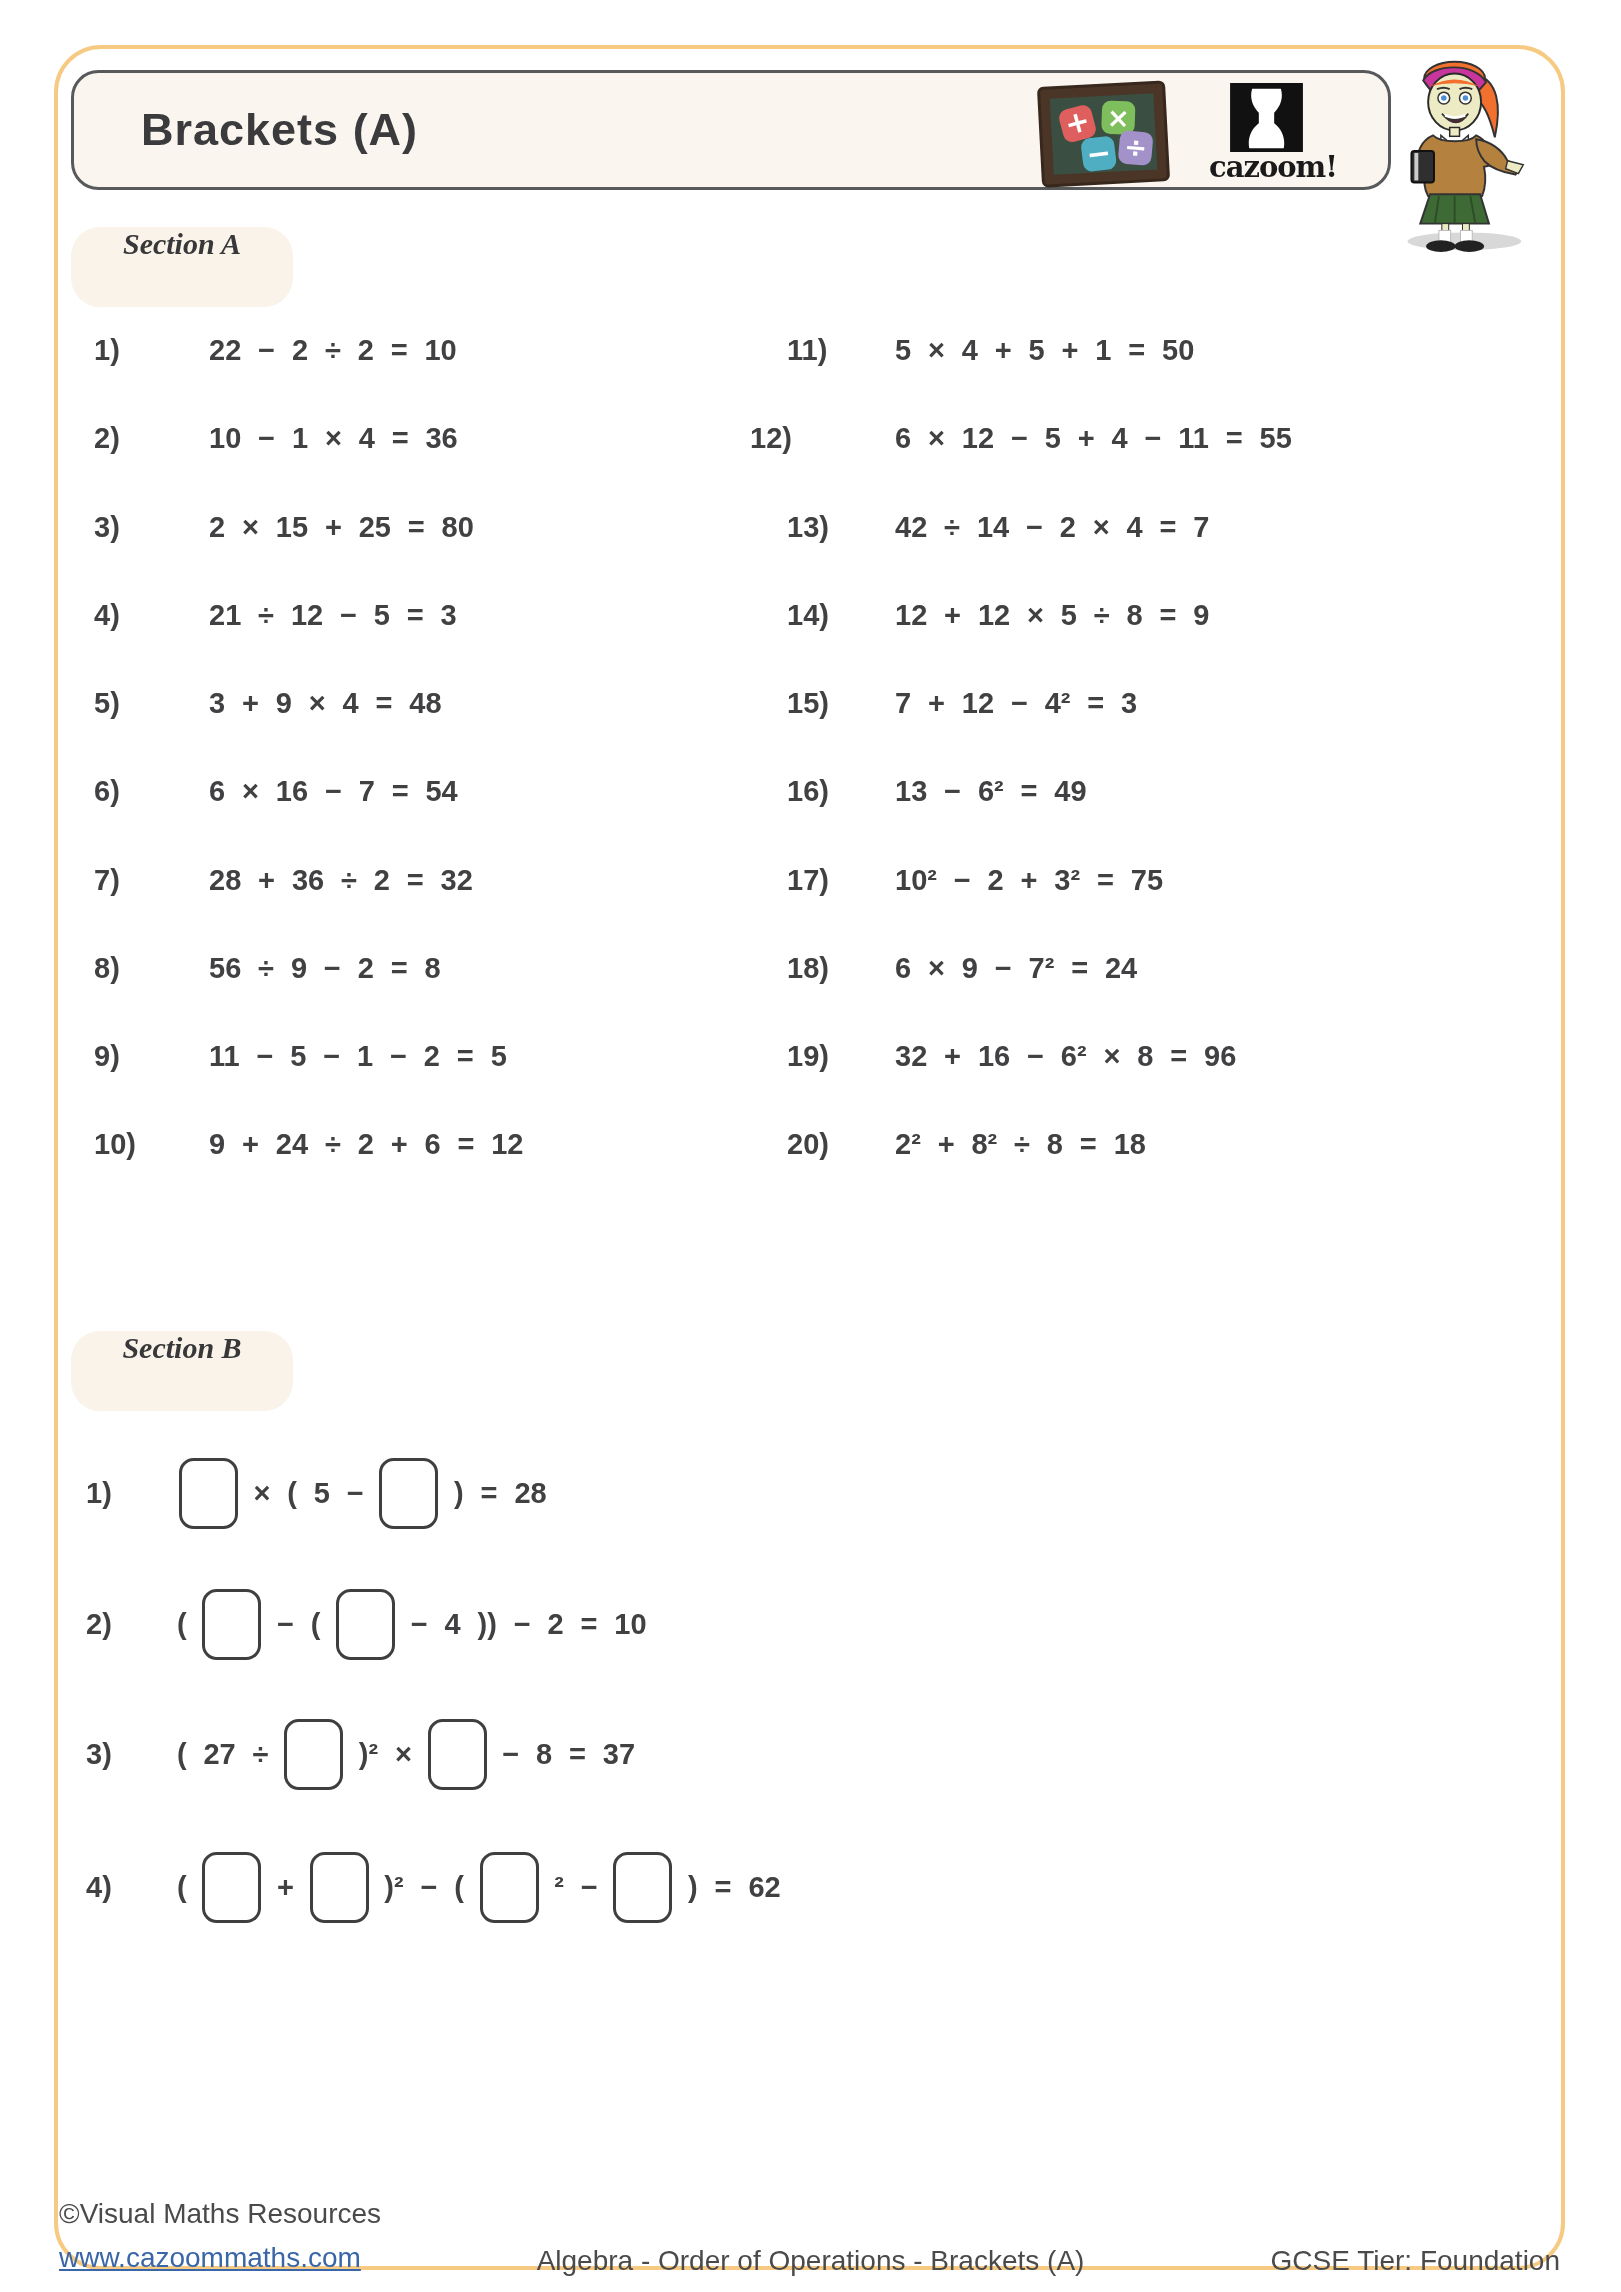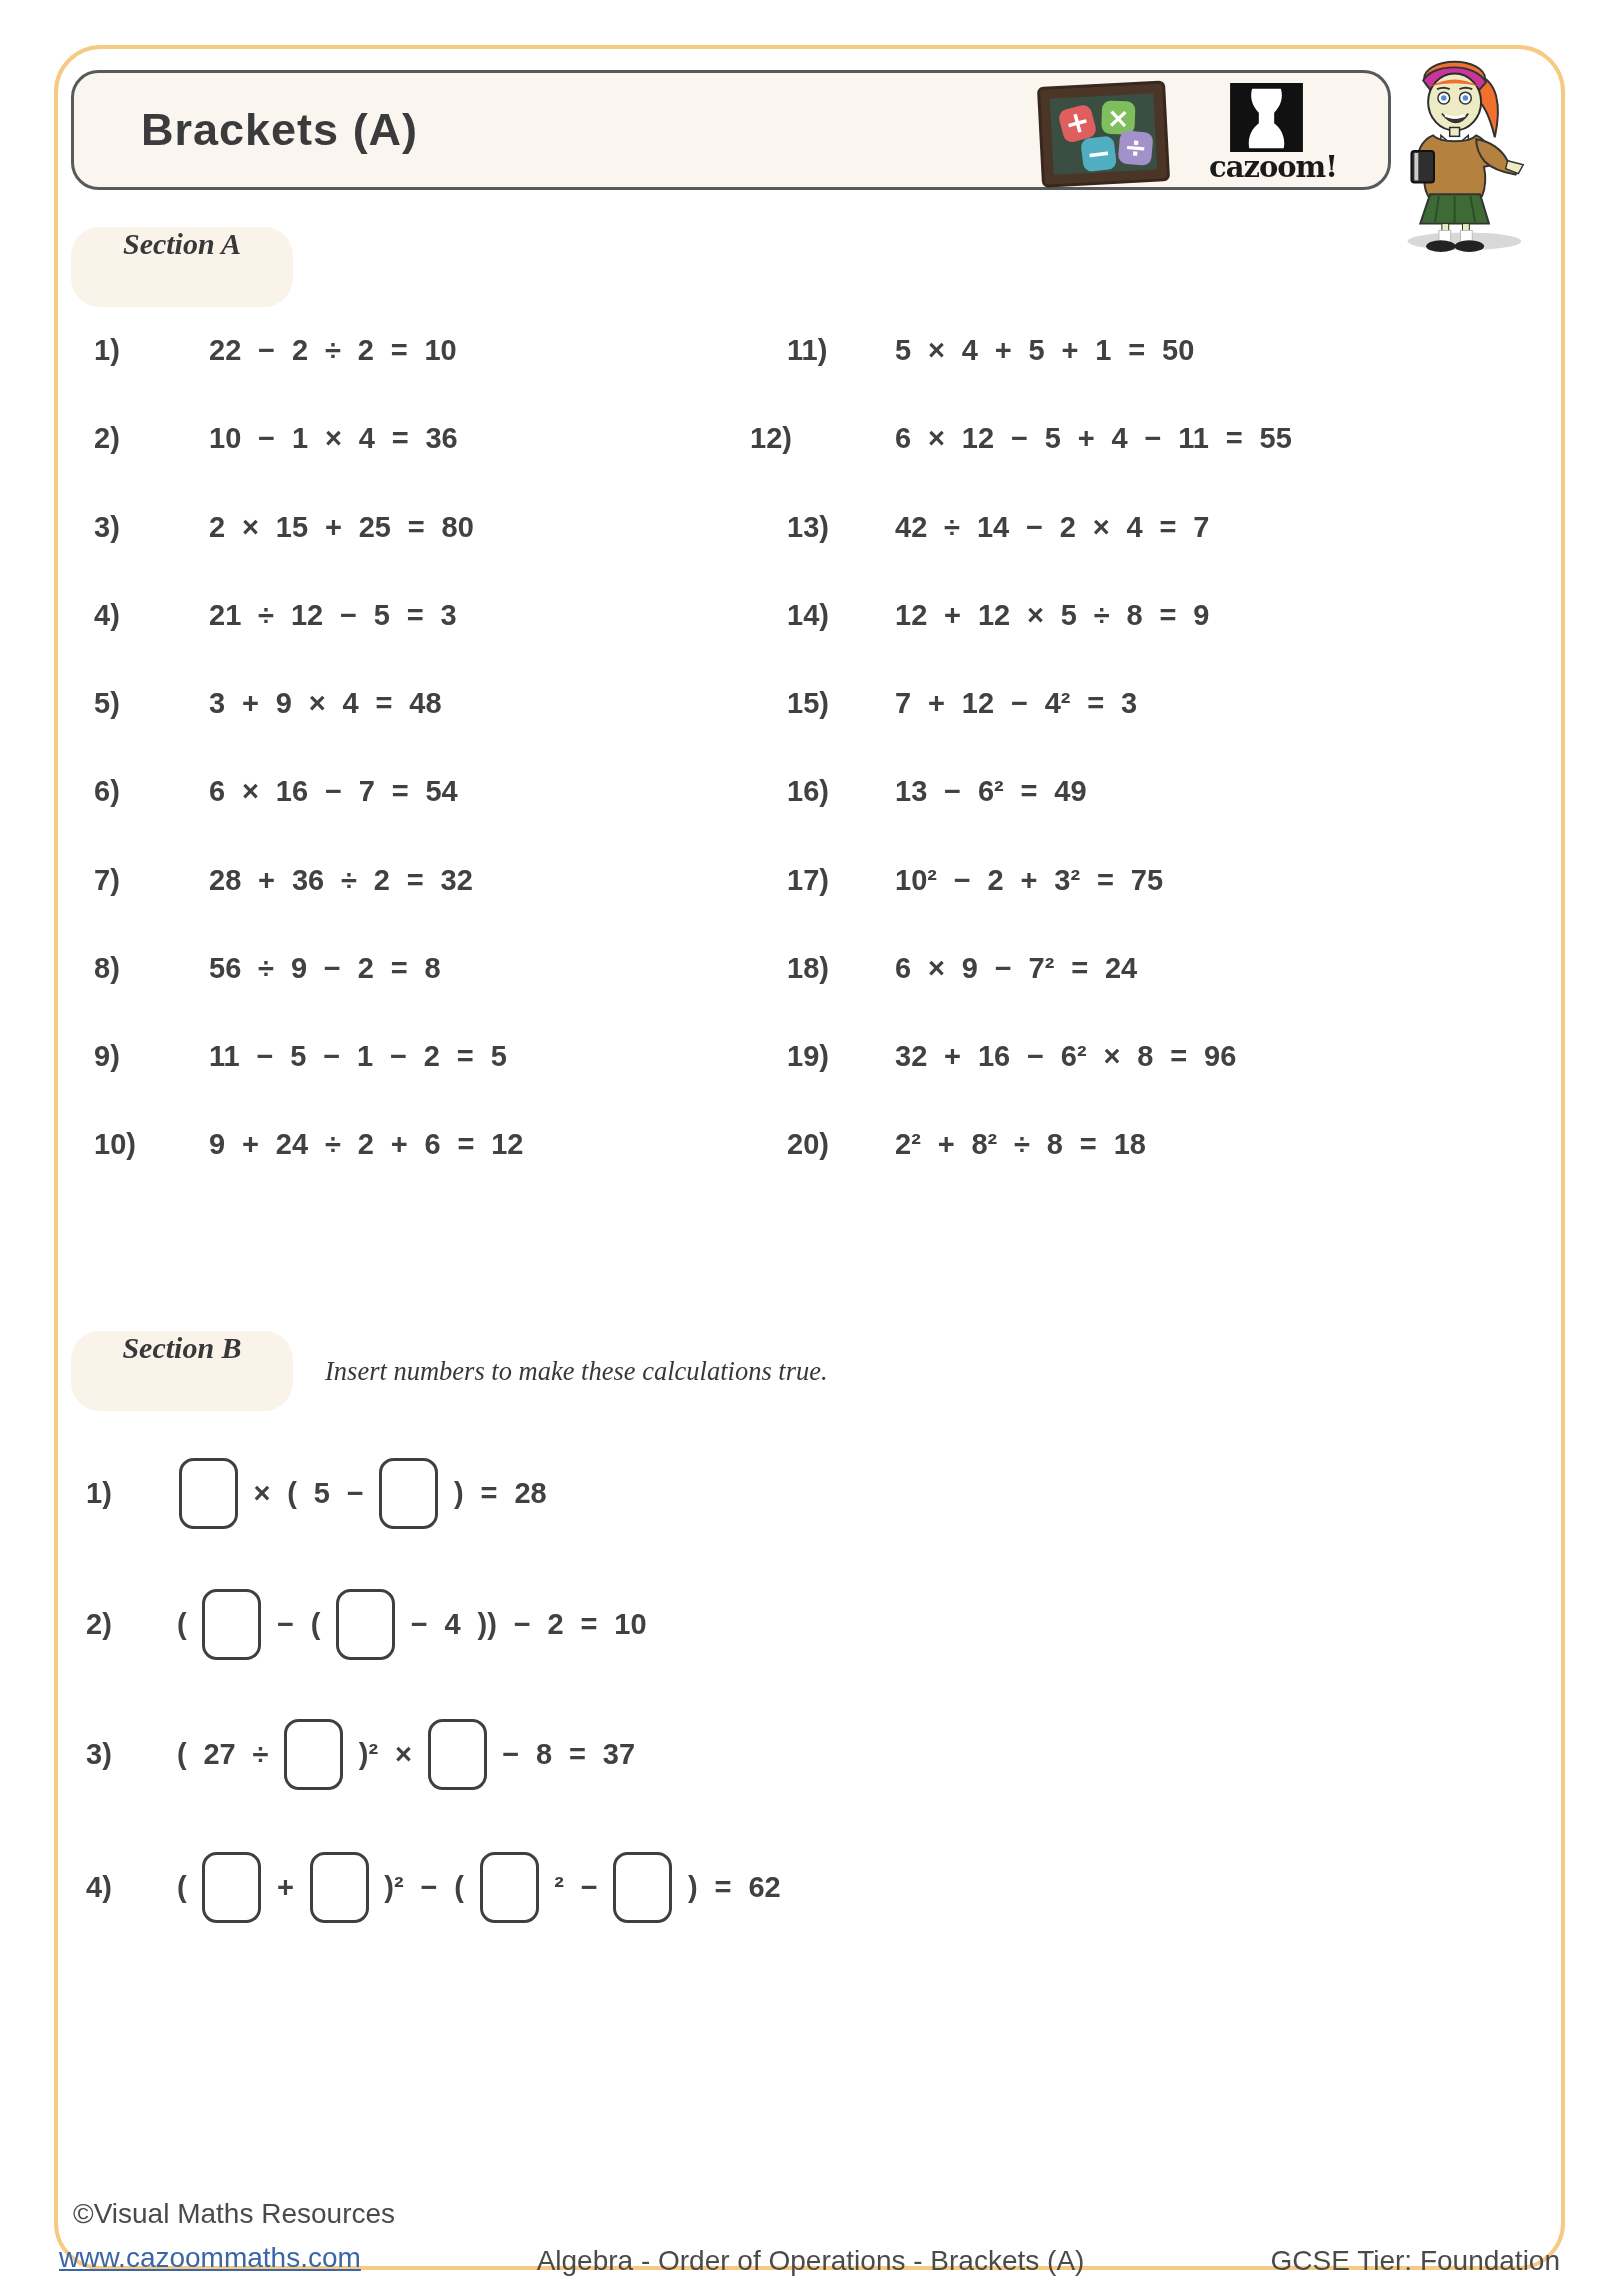--- a/index.html
+++ b/index.html
@@ -34,21 +34,21 @@
                white-space:nowrap;}
   .p-eq{word-spacing:8.8px;text-align:right;}
   
   .sb-row{position:absolute;left:86px;height:82px;display:flex;align-items:center;}
   .sb-num{width:84px;font-size:29px;font-weight:bold;color:#414042;}
   .b-box{width:59px;height:71px;box-sizing:border-box;border:3.9px solid #3F3F41;border-radius:14.7px;
          background:#ffffff;margin:0 8.8px;flex:0 0 auto;}
   .b-txt{font-size:29px;font-weight:bold;color:#414042;word-spacing:8.8px;white-space:nowrap;
          margin:0 6.9px;}
   
-  .f-copy{position:absolute;left:59px;top:2198px;font-size:28px;color:#4A4A4A;padding-left:14px;}
+  .f-copy{position:absolute;left:59px;top:2198px;font-size:28px;color:#4A4A4A;}
   .f-link{position:absolute;left:59px;top:2242px;font-size:28px;color:#3A66A8;
           text-decoration:underline;cursor:pointer;}
   .f-center{position:absolute;left:0;width:1621px;top:2245px;text-align:center;
             font-size:28px;color:#4A4A4A;}
   .f-right{position:absolute;right:61px;top:2245px;font-size:28px;color:#4A4A4A;}
 </style>
 </head>
 <body>
 
 <div class="page">
@@ -169,21 +169,20 @@
       <div class="p-eq" style="left: 895px; top: 951px;">6 × 9 − 7² = 24</div>
       <div class="p-num" style="left: 787px; top: 1039px;">19)</div>
       <div class="p-eq" style="left: 895px; top: 1039px;">32 + 16 − 6² × 8 = 96</div>
       <div class="p-num" style="left: 787px; top: 1127px;">20)</div>
       <div class="p-eq" style="left: 895px; top: 1127px;">2² + 8² ÷ 8 = 18</div>
     </div>
 
   <div class="section-label label-b">
     <span>Section B</span>
   </div>
-  <div class="instruction instr-b">Insert numbers to make these calculations true.</div>
 
   <div id="sb-rows">
       <div class="sb-row" style="top: 1452px;">
         <div class="sb-num">1)</div>
         <div class="b-box"></div>
         <span class="b-txt">× ( 5 −</span>
         <div class="b-box"></div>
         <span class="b-txt">) = 28</span>
       </div>
       <div class="sb-row" style="top: 1583px;">

